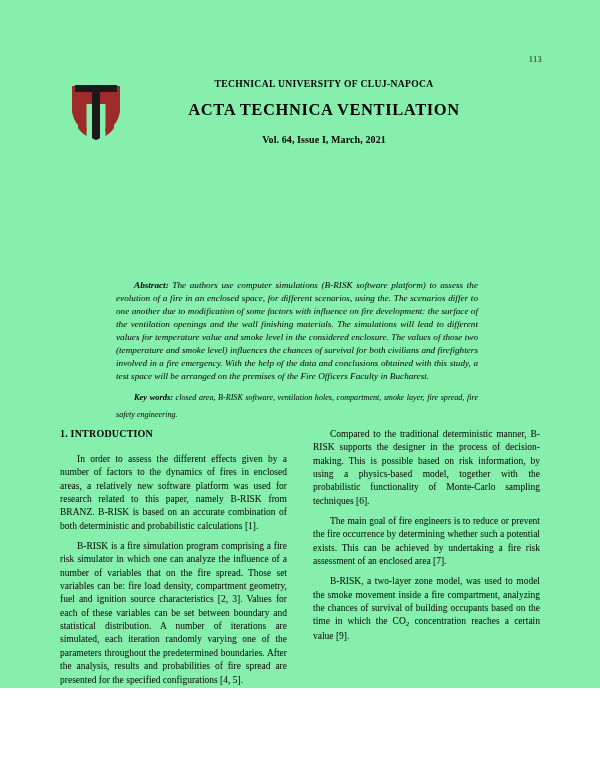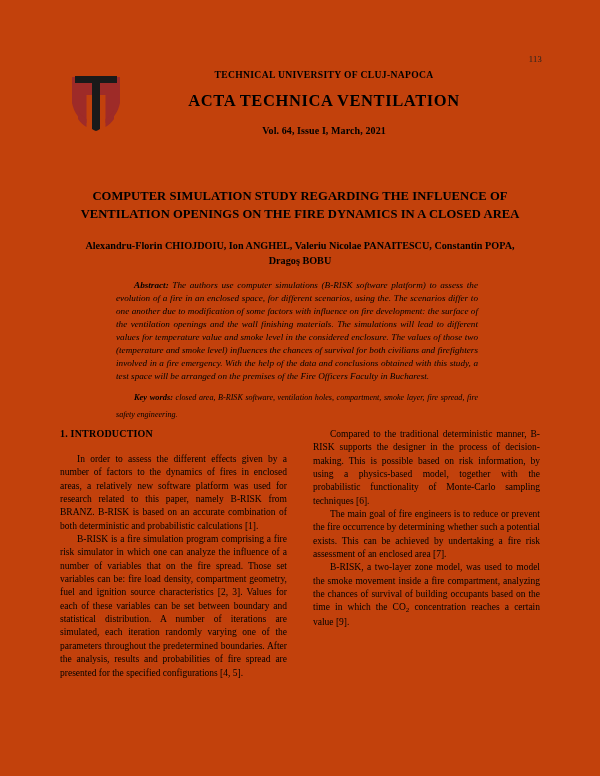--- a/index.html
+++ b/index.html
@@ -7,40 +7,40 @@
     padding: 0;
     background: #ffffff;
   }
   body {
     font-family: "Liberation Serif", "DejaVu Serif", serif;
     color: #000000;
   }
   .page {
     position: relative;
     width: 600px;
-    height: 776px;
-    background: #c2410c;
+    height: 688px;
+    background: #86efac;
     overflow: hidden;
     box-sizing: border-box;
   }
 
   
   .page-number {
     position: absolute;
     top: 54px;
     right: 58px;
     font-size: 8.5px;
     letter-spacing: 0.3px;
     color: #222;
   }
 
   
   .masthead {
     position: absolute;
-    top: 69px;
+    top: 78px;
     left: 60px;
     right: 60px;
     display: flex;
     align-items: flex-start;
   }
   .logo-wrap {
     width: 72px;
     flex: 0 0 72px;
     display: flex;
     justify-content: center;
@@ -166,21 +166,21 @@
   }
   .body-para {
     font-size: 9.5px;
     line-height: 13.35px;
     text-align: justify;
     text-indent: 17px;
     margin: 0;
     hyphens: none;
   }
   .body-para + .body-para {
-    margin-top: 0;
+    margin-top: 7px;
   }
   .body-para .ital {
     font-style: italic;
   }
   sub {
     font-size: 7px;
     vertical-align: baseline;
     position: relative;
     top: 2px;
   }
@@ -206,23 +206,21 @@
         <path d="M35.5 44 C39 42 42 39 44 35 L44 44 C41.5 47.5 38.6 50.2 35.5 52 Z" fill="#9E2B28"></path>
       </svg>
     </div>
     <div class="masthead-text">
       <p class="univ-line">TECHNICAL UNIVERSITY OF CLUJ-NAPOCA</p>
       <p class="journal-line">ACTA TECHNICA VENTILATION</p>
       <p class="issue-line">Vol. 64, Issue I, March, 2021</p>
     </div>
   </div>
 
-  <h1 class="article-title">COMPUTER SIMULATION STUDY REGARDING THE INFLUENCE OF VENTILATION OPENINGS ON THE FIRE DYNAMICS IN A CLOSED AREA</h1>
-
-  <div class="authors">Alexandru-Florin CHIOJDOIU, Ion ANGHEL, Valeriu Nicolae PANAITESCU, Constantin POPA, Dragoş BOBU</div>
+
 
   <div class="abstract-block">
     <p class="abstract-para"><span class="lead">Abstract:</span><span> The authors use computer simulations (B-RISK software platform) to assess the evolution of a fire in an enclosed space, for different scenarios, using the. The scenarios differ to one another due to modification of some factors with influence on fire development: the surface of the ventilation openings and the wall finishing materials. The simulations will lead to different values for temperature value and smoke level in the considered enclosure. The values of those two (temperature and smoke level) influences the chances of survival for both civilians and firefighters involved in a fire emergency. With the help of the data and conclusions obtained with this study, a test space will be arranged on the premises of the Fire Officers Faculty in Bucharest.</span></p>
     <p class="keywords-para"><span class="lead">Key words:</span><span> closed area, B-RISK software, ventilation holes, compartment, smoke layer, fire spread, fire safety engineering.</span></p>
   </div>
 
   <div class="body-columns">
 
     <div class="col">
       <h2 class="section-heading">1. INTRODUCTION</h2>

